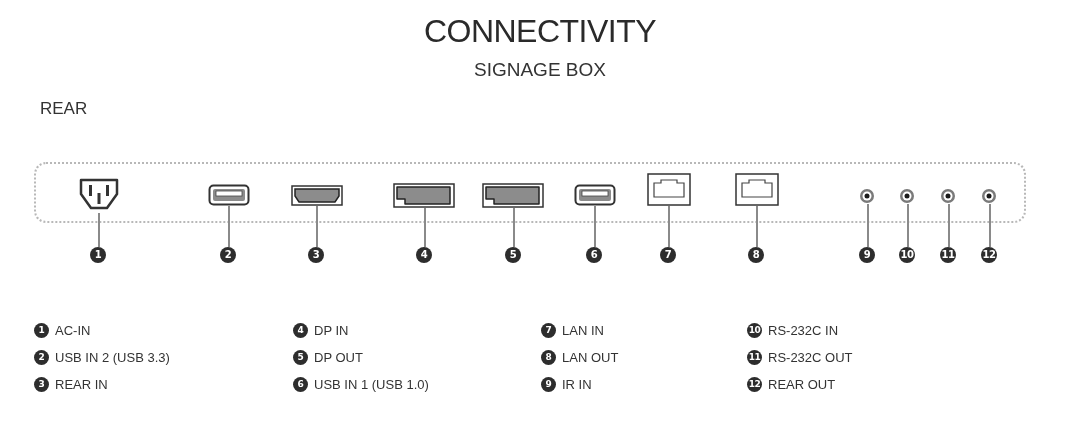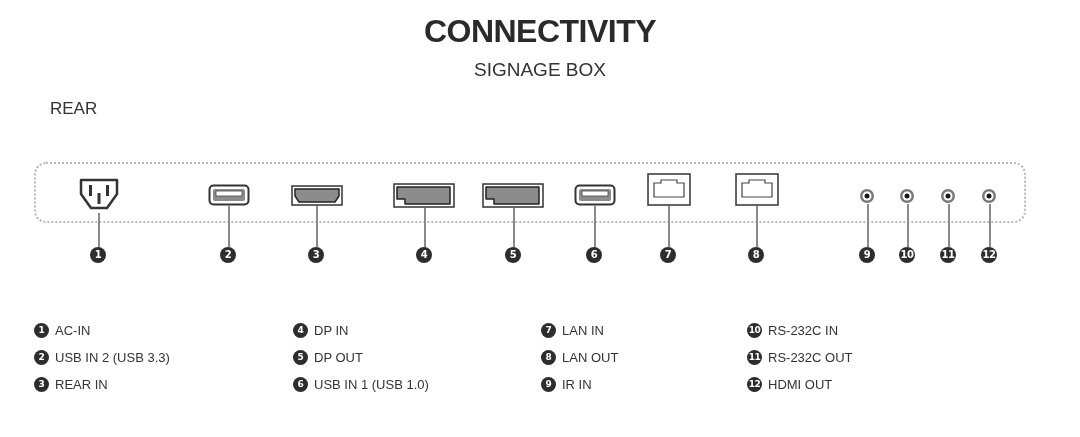--- a/index.html
+++ b/index.html
@@ -1,22 +1,22 @@
 <!DOCTYPE html>
 <html><head>
 <meta charset="utf-8">
 <style>
   html, body { margin:0; padding:0; background:#ffffff; }
   body { width:1080px; height:437px; position:relative; overflow:hidden;
          font-family:"Liberation Sans", "DejaVu Sans", sans-serif; color:#2b2b2b; }
   .title { position:absolute; left:0; width:1080px; top:13px; text-align:center;
-           font-size:32px; letter-spacing:-0.5px; color:#2a2a2a; font-weight:bold; }
+           font-size:32px; letter-spacing:-0.5px; color:#2a2a2a; font-weight:normal; }
   .subtitle { position:absolute; left:0; width:1080px; top:59px; text-align:center;
               font-size:19px; color:#333; }
-  .section { position:absolute; left:50px; top:99px; font-size:17px; color:#333; }
+  .section { position:absolute; left:40px; top:99px; font-size:17px; color:#333; }
   .panel { position:absolute; left:34px; top:162px; width:992px; height:61px;
            border:2px dotted #b8b8b8; border-radius:12px; box-sizing:border-box; }
   .port { position:absolute; }
   .leader { position:absolute; width:1.5px; background:#8a8a8a; }
   .badge { position:absolute; width:16px; height:16px; border-radius:50%;
            background:#2d2d2d; color:#fff; font-size:10px; font-weight:bold;
            line-height:16px; text-align:center; letter-spacing:-0.5px;
            font-family:"DejaVu Sans", sans-serif; }
   .legend { position:absolute; top:317px; }
   .legend-item { display:flex; align-items:center; height:27px; font-size:13px; color:#333; }
@@ -196,15 +196,15 @@
   <div class="legend-item">
       <span class="lbadge">10</span>
       <span>RS-232C IN</span>
     </div>
   <div class="legend-item">
       <span class="lbadge">11</span>
       <span>RS-232C OUT</span>
     </div>
   <div class="legend-item">
       <span class="lbadge">12</span>
-      <span>HDMI OUT</span>
+      <span>REAR OUT</span>
     </div>
 </div>
 
 </body></html>

